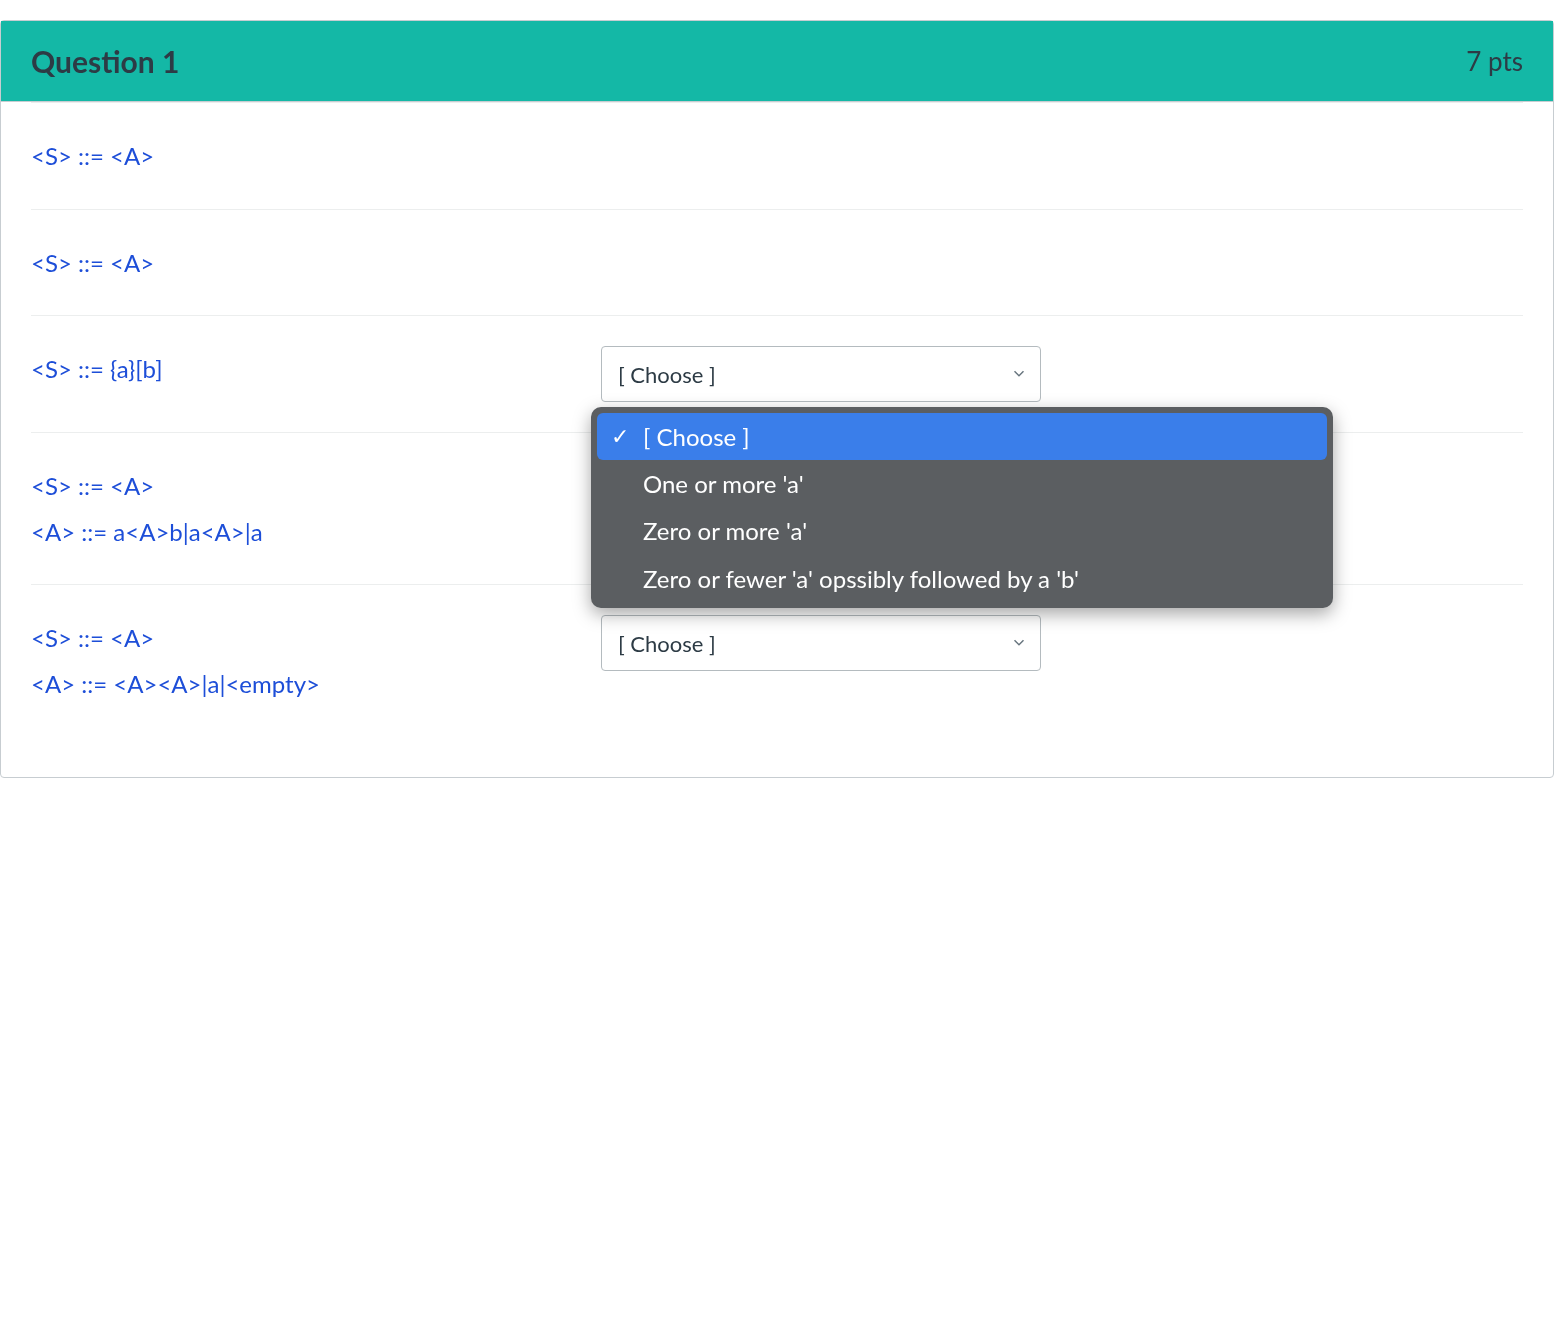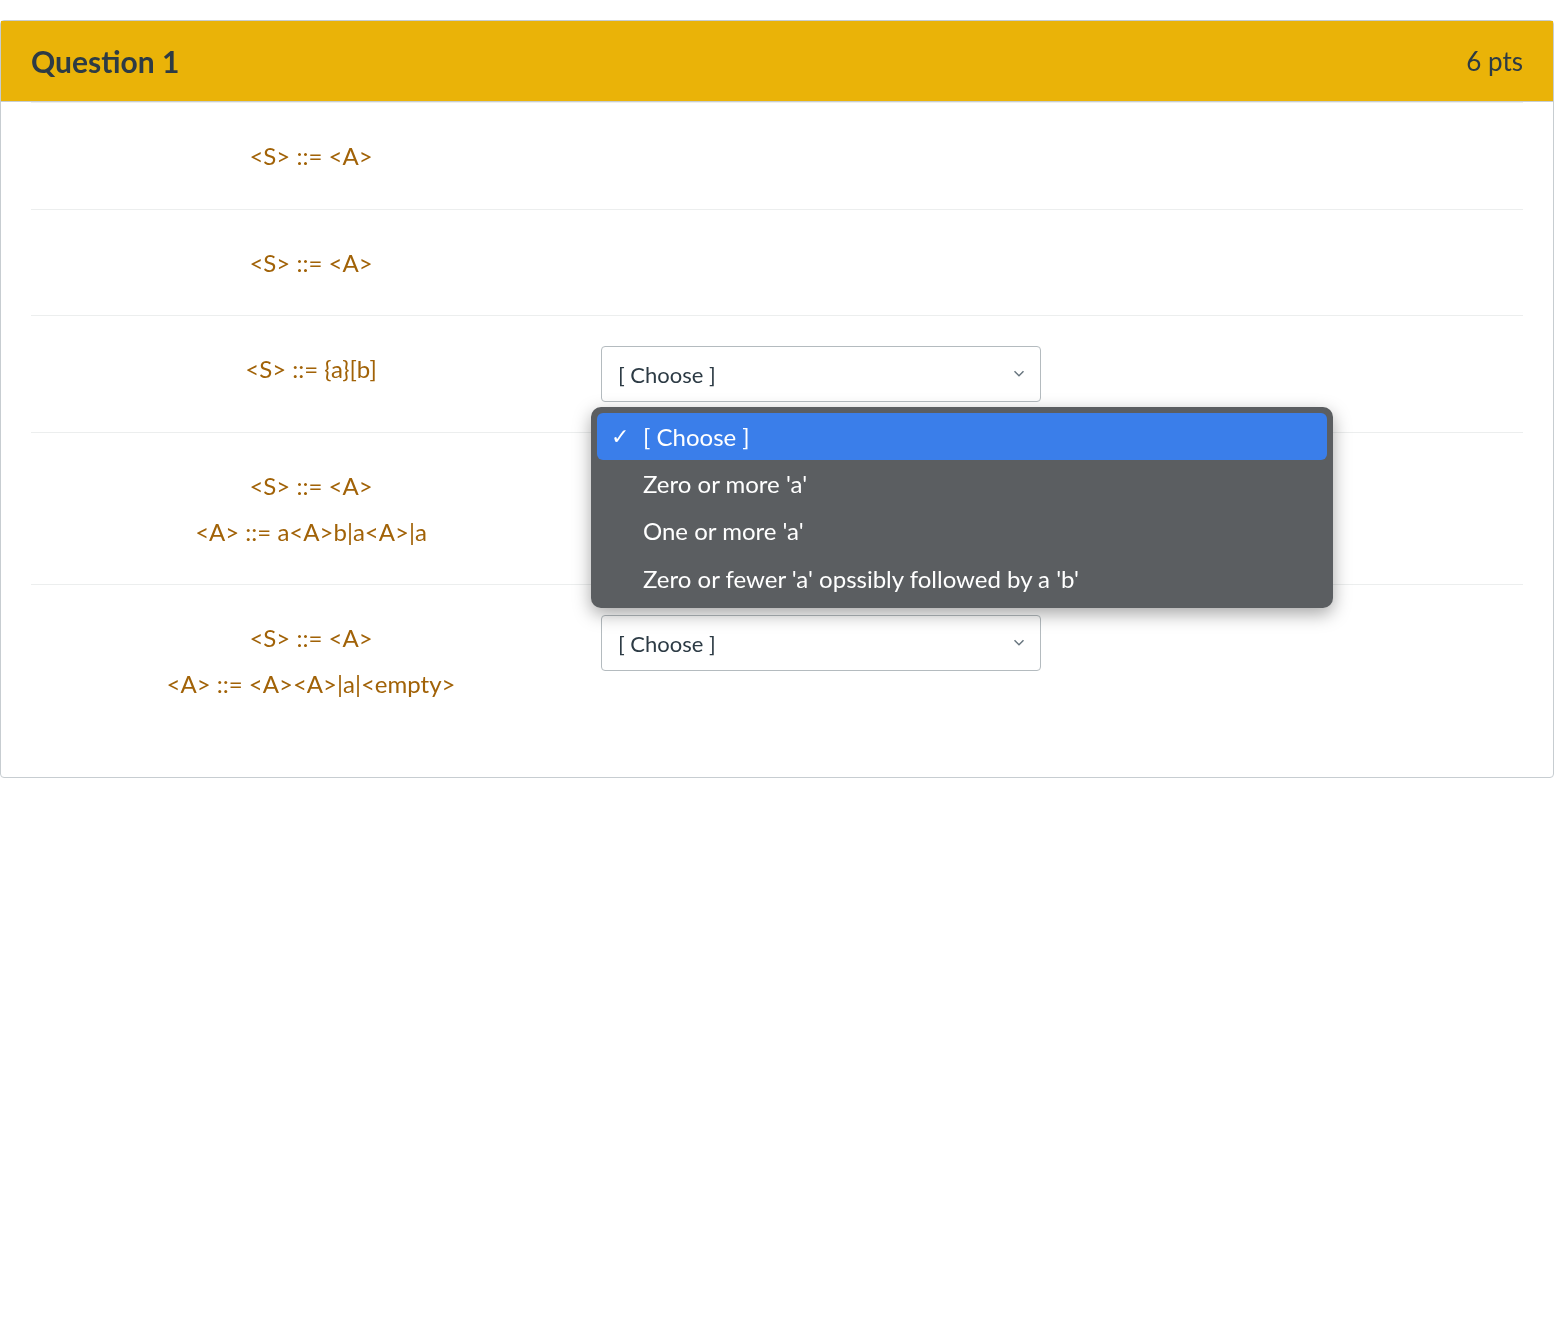--- a/index.html
+++ b/index.html
@@ -21,21 +21,21 @@
     border-radius: 4px;
     background: #fff;
     margin: 0 0 0 0;
     overflow: visible;
   }
   .card-header {
     display: flex;
     justify-content: space-between;
     align-items: center;
     padding: 22px 30px;
-    background: #eab308;
+    background: #14b8a6;
     border-bottom: 1px solid #c7cdd1;
   }
   .q-title {
     font-size: 30px;
     font-weight: 700;
     color: #2d3b45;
   }
   .q-pts {
     font-size: 26px;
     color: #2d3b45;
@@ -54,23 +54,22 @@
     padding: 30px 0 30px 0;
     border-top: 1px solid #eceeee;
   }
   .pair-row.first {
     border-top: 1px solid #eceeee;
   }
   .grammar {
     flex: 0 0 560px;
     font-size: 24px;
     line-height: 1.9;
-    color: #a16207;
+    color: #1d4ed8;
     padding-right: 10px;
-    text-align: center;
   }
   .grammar .line { display:block; }
   .select-wrap {
     position: relative;
     flex: 0 0 auto;
   }
   .select-box {
     width: 440px;
     height: 56px;
     border: 1px solid #b4bbbf;
@@ -127,21 +126,21 @@
     color: #fff;
   }
 </style>
 </head>
 <body>
 
 <div class="page">
   <div class="card">
     <div class="card-header">
       <div class="q-title">Question 1</div>
-      <div class="q-pts">6 pts</div>
+      <div class="q-pts">7 pts</div>
     </div>
     <div class="card-body">
 
       <div class="pair-row first">
         <div class="grammar">
           <span class="line">&lt;S&gt; ::= &lt;A&gt;</span>
         </div>
         <div class="select-wrap"></div>
       </div>
 
@@ -197,20 +196,20 @@
               <svg viewBox="0 0 24 24" fill="none" stroke-width="2">
                   <polyline points="6 9 12 15 18 9"></polyline>
                 </svg>
             </span>
           </div>
         </div>
       </div>
 
       <div class="menu">
         <div class="menu-item selected">[ Choose ]</div>
+        <div class="menu-item">One or more 'a'</div>
         <div class="menu-item">Zero or more 'a'</div>
-        <div class="menu-item">One or more 'a'</div>
         <div class="menu-item">Zero or fewer 'a' opssibly followed by a 'b'</div>
       </div>
 
     </div>
   </div>
 </div>
 
 </body></html>

